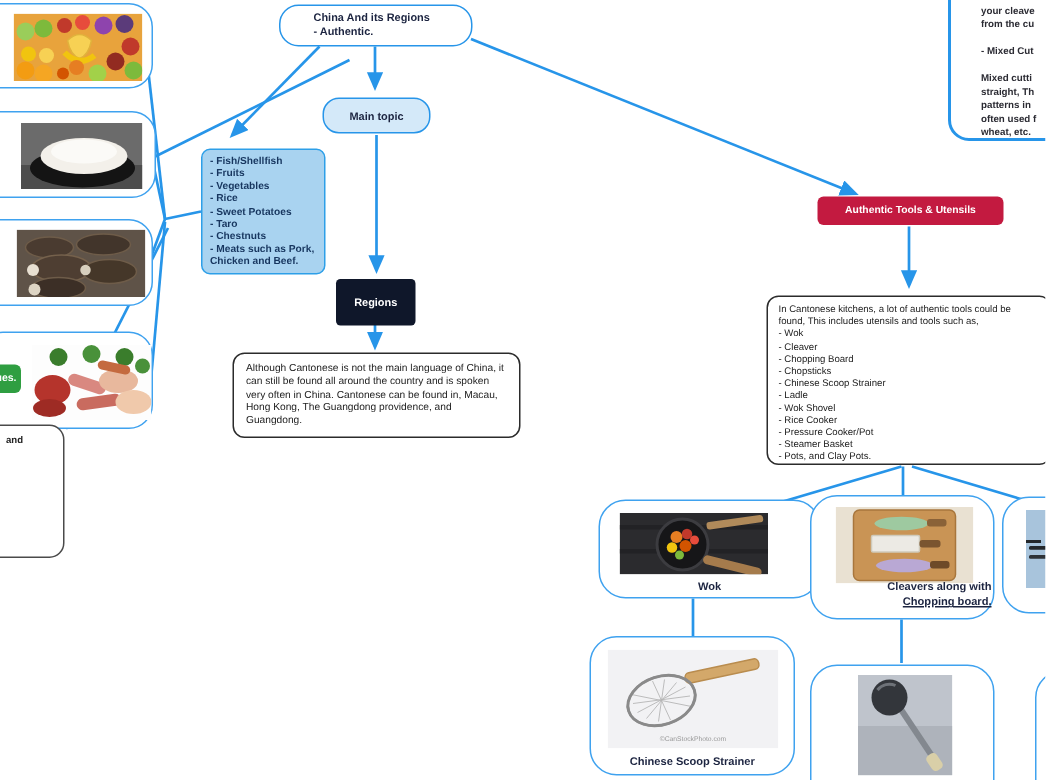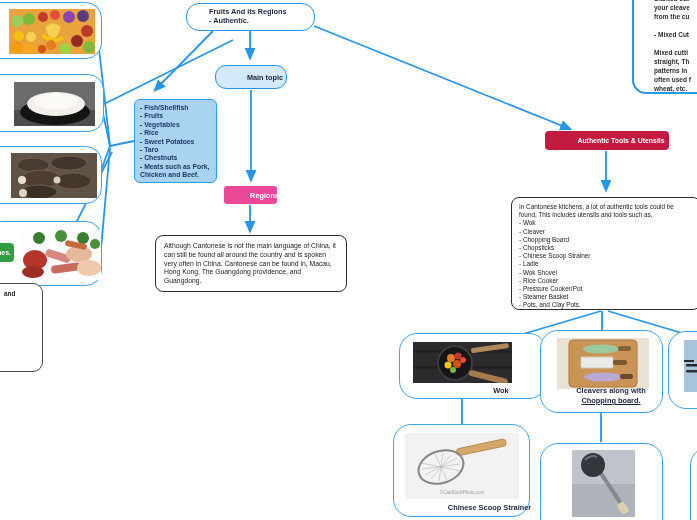--- a/index.html
+++ b/index.html
@@ -1,19 +1,19 @@
 <!DOCTYPE html>
 <html><head>
 <meta charset="utf-8">
 <style>
   html,body{margin:0;padding:0;background:#fff;}
   #canvas{position:relative;width:697px;height:520px;overflow:hidden;background:#fff;
           font-family:"Liberation Sans",sans-serif;}
   #connectors{position:absolute;left:0;top:0;z-index:1;}
-  .node{position:absolute;box-sizing:border-box;z-index:2;padding-left:28px;}
+  .node{position:absolute;box-sizing:border-box;z-index:2;}
   
   .root{background:#fff;border:1.6px solid #2795e9;border-radius:13px;padding:4px 6px 3px 22px;
         font-size:7.3px;font-weight:bold;color:#1c2440;line-height:8.6px;}
   
   .maintopic{background:#d4e9f9;border:1.5px solid #2795e9;border-radius:11px;
         font-size:7.3px;font-weight:bold;color:#1c2440;display:flex;align-items:center;justify-content:center;}
   
   .foods{background:#a9d3f0;border:1.5px solid #2d9fe8;border-radius:6px;padding:4px 4px 2px 5px;
         font-size:6.8px;font-weight:bold;color:#17365f;line-height:8.4px;}
   
@@ -30,21 +30,21 @@
   
   .cutnote{background:#fff;border:2px solid #2795e9;border-radius:14px;padding:6px 0 6px 20px;
         font-size:6.5px;font-weight:bold;color:#2b2b33;}
   .cn-line{height:9px;line-height:9px;white-space:pre;}
   
   .card{background:#fff;border:1.8px solid #3fa2ef;border-radius:18px;}
   .card-sm{border-radius:16px;}
   .photo{position:absolute;overflow:hidden;}
   .card-label{position:absolute;font-weight:bold;color:#1c2440;font-size:7.4px;line-height:9px;
         text-align:center;width:100%;}
-  .card-label-left{text-align:center;}
+  .card-label-left{text-align:right;}
   
   .greenpill{border-radius:4px;color:#fff;font-weight:bold;font-size:7px;z-index:3;
         display:flex;align-items:center;justify-content:flex-end;padding-right:3px;box-sizing:border-box;}
   
   .whitenote{background:#fff;border:1.6px solid #4a4a4a;border-radius:10px;}
   .whitenote span{position:absolute;left:79px;top:6px;font-size:6.4px;font-weight:bold;color:#222;}
   .watermark{position:absolute;font-size:4.5px;color:#9a9a9a;width:100%;text-align:center;}
 </style>
 </head>
 <body>
@@ -73,41 +73,41 @@
       <line x1="97" y1="31" x2="110" y2="146"></line>
       <line x1="101" y1="104" x2="110" y2="146"></line>
       <line x1="99" y1="176" x2="110" y2="146"></line>
       <line x1="101" y1="249" x2="110" y2="148"></line>
       <line x1="110" y1="146" x2="134" y2="141"></line>
       <line x1="44" y1="286" x2="112" y2="152"></line>
     </g>
   </svg>
 
   <div class="node root" style="left:186px;top:3px;width:129px;height:28px;">
-    <div>Fruits And its Regions</div>
+    <div>China And its Regions</div>
     <div>- Authentic.</div>
   </div>
 
   <div class="node maintopic" style="left:215px;top:65px;width:72px;height:24px;">
     <span>Main topic</span>
   </div>
 
   <div class="node foods" style="left:134px;top:99px;width:83px;height:84px;">
     <div>- Fish/Shellfish</div>
     <div>- Fruits</div>
     <div>- Vegetables</div>
     <div>- Rice</div>
     <div>- Sweet Potatoes</div>
     <div>- Taro</div>
     <div>- Chestnuts</div>
     <div>- Meats such as Pork,</div>
     <div>Chicken and Beef.</div>
   </div>
 
-  <div class="node regions" style="left:224px;top:186px;width:53px;height:18px;background:#ec4899;">
+  <div class="node regions" style="left:224px;top:186px;width:53px;height:31px;background:#0f172a;">
     <span>Regions</span>
   </div>
 
   <div class="node para para1" style="left:155px;top:235px;width:192px;height:57px;">
     <span>Although Cantonese is not the main language of China, it can still be found all around the country and is spoken very often in China. Cantonese can be found in, Macau, Hong Kong, The Guangdong providence, and Guangdong.</span>
   </div>
 
   <div class="node tools" style="left:545px;top:131px;width:124px;height:19px;background:#c31a40;">
     <span>Authentic Tools &amp; Utensils</span>
   </div>

